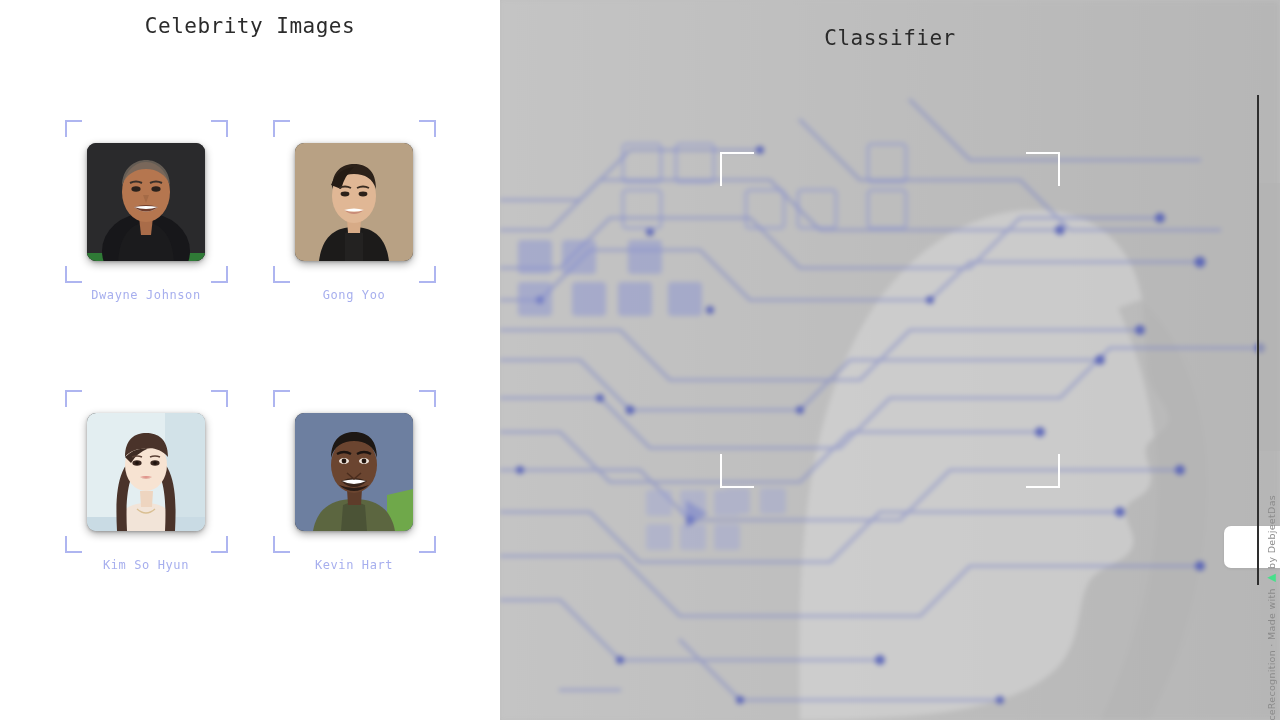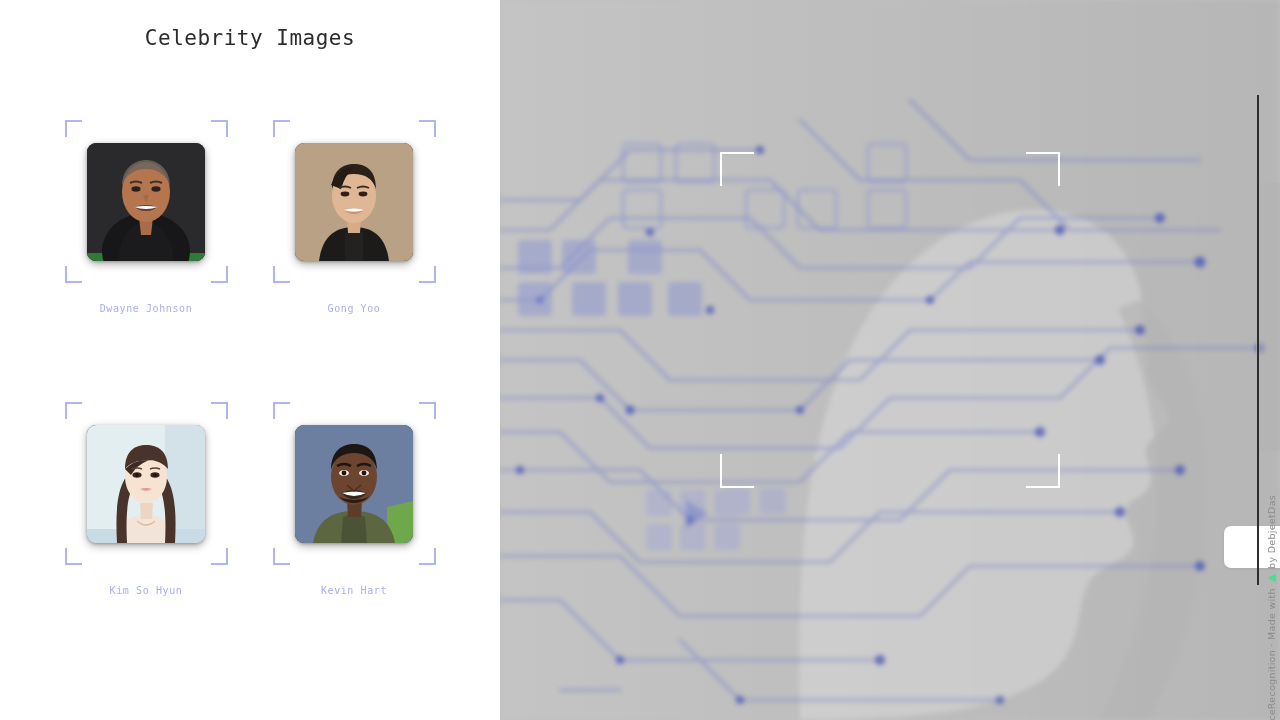--- a/index.html
+++ b/index.html
@@ -23,21 +23,21 @@
   .left-panel {
     position: relative;
     width: 500px;
     height: 720px;
     background: #ffffff;
     flex: 0 0 500px;
   }
 
   .left-title {
     text-align: center;
-    margin-top: 26px;
+    margin-top: 14px;
     font-size: 21px;
     letter-spacing: 0.5px;
     color: #2b2b2b;
     font-weight: 400;
     font-family: "DejaVu Sans Mono", "Liberation Mono", monospace;
   }
 
   .gallery {
     position: absolute;
     top: 120px;
@@ -88,22 +88,22 @@
     border-radius: 9px;
     overflow: hidden;
     position: relative;
     box-shadow: 0 3px 9px rgba(0,0,0,0.33), 0 1px 3px rgba(0,0,0,0.22);
     background: #333;
   }
 
   .photo svg { display: block; width: 118px; height: 118px; }
 
   .celeb-label {
-    margin-top: 20px;
-    font-size: 10px;
+    margin-top: 5px;
+    font-size: 12px;
     color: #a7afee;
     letter-spacing: 0.6px;
     white-space: nowrap;
     font-family: "DejaVu Sans Mono", "Liberation Mono", monospace;
   }
 
   
   .right-panel {
     position: relative;
     width: 780px;
@@ -458,20 +458,21 @@
           <rect x="146" y="524" width="26" height="26" rx="3"></rect>
           <rect x="180" y="524" width="26" height="26" rx="3"></rect>
           <rect x="214" y="524" width="26" height="26" rx="3"></rect>
           <rect x="224" y="488" width="26" height="26" rx="3"></rect>
           <rect x="260" y="488" width="26" height="26" rx="3"></rect>
         </g>
         <path d="M186 500 L208 514 L186 528 Z" fill="#7b85c9" opacity="0.6"></path>
       </svg>
     </div>
 
+    <div class="right-title">Classifier</div>
 
     <div class="scan-frame">
       <span class="sc sc-tl"></span>
       <span class="sc sc-tr"></span>
       <span class="sc sc-bl"></span>
       <span class="sc sc-br"></span>
     </div>
 
     <div class="dropzone">
       <div class="dropzone-inner">

